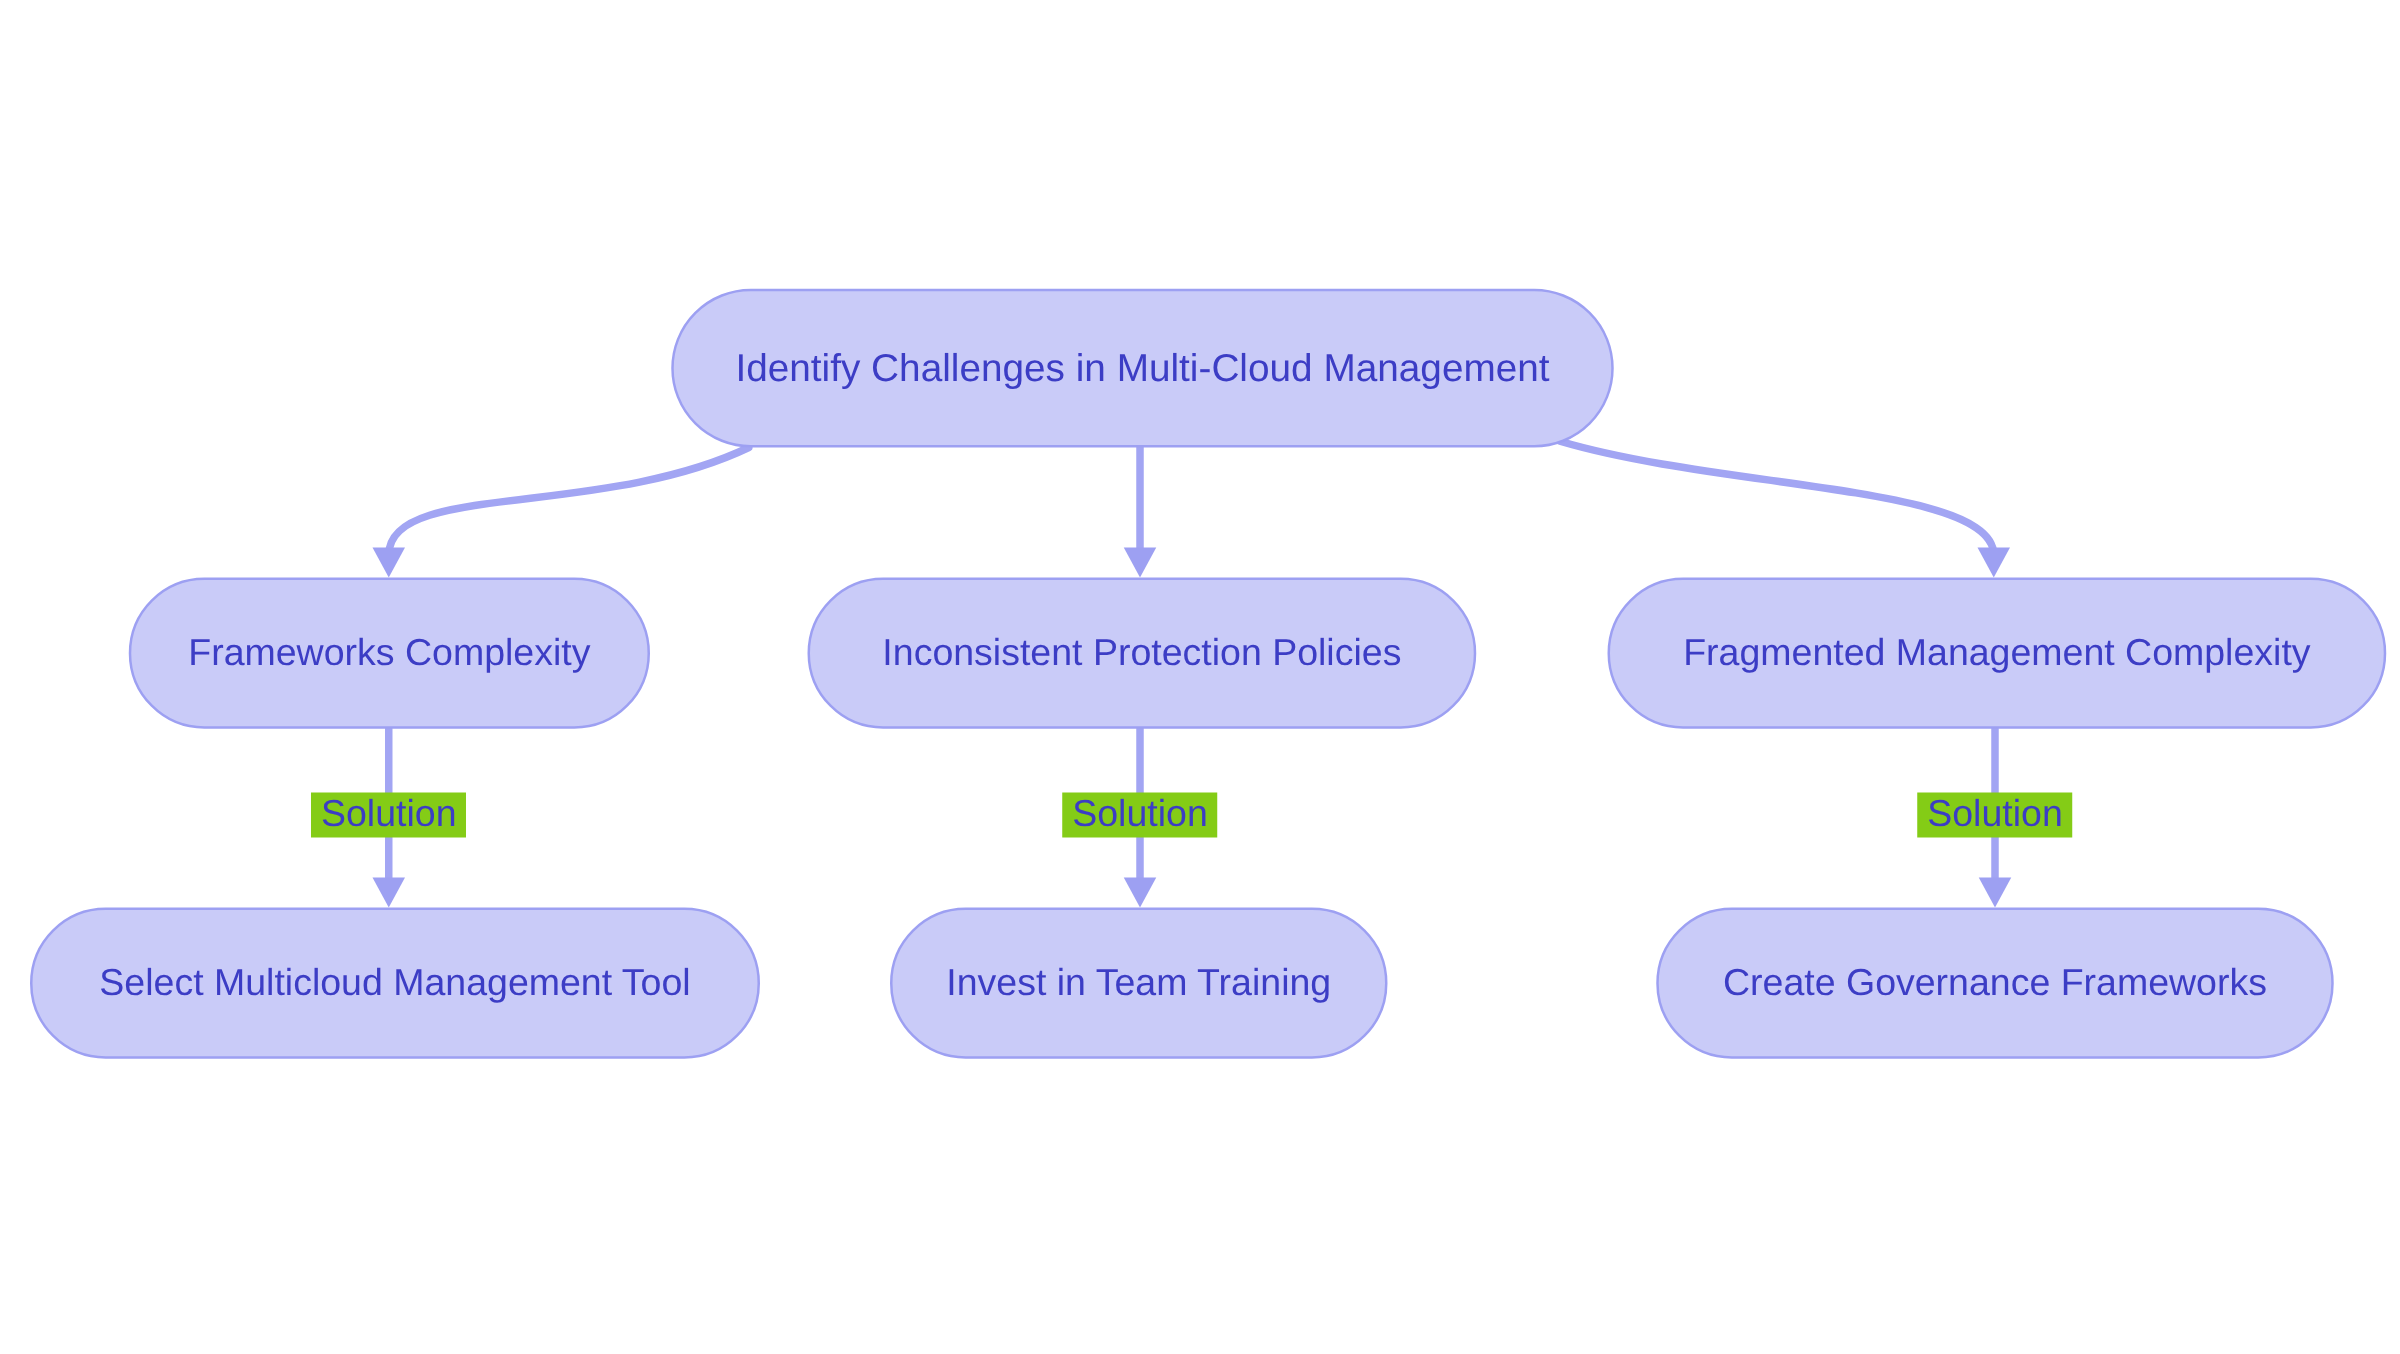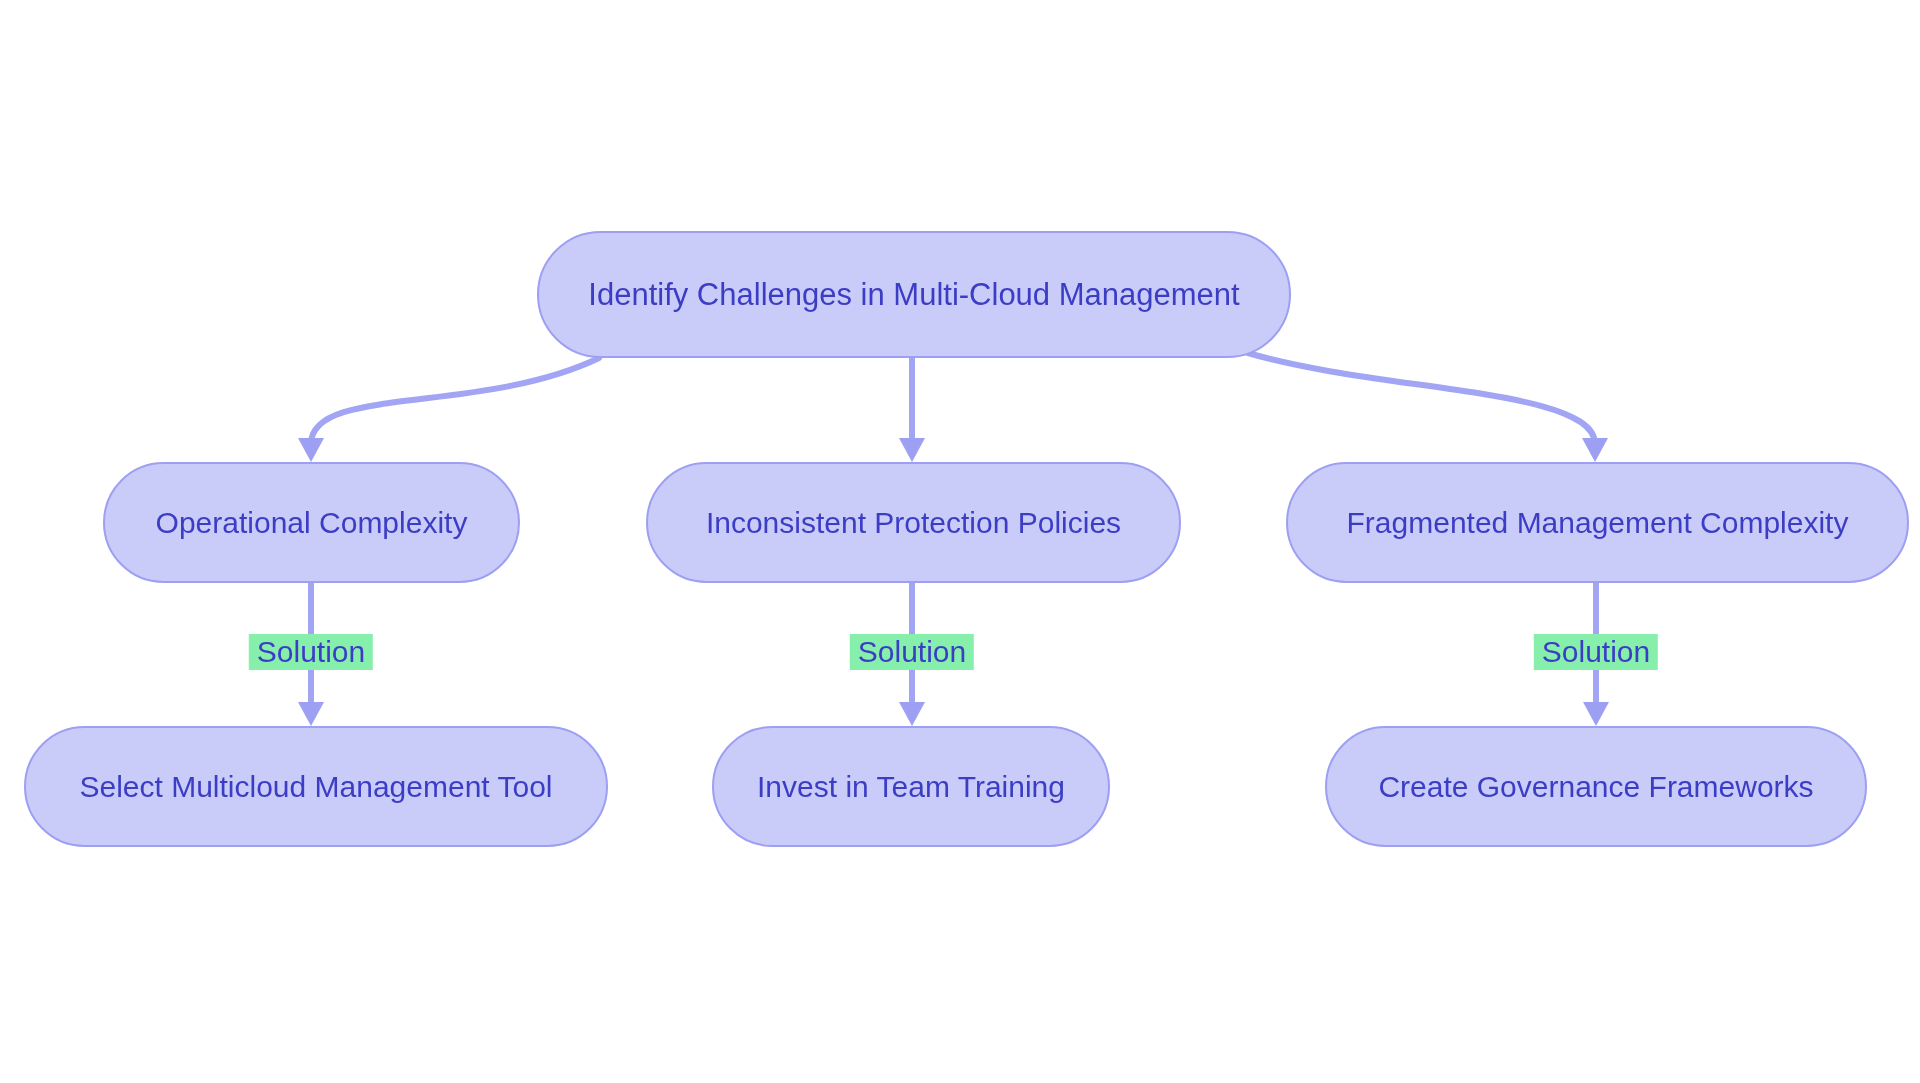--- a/index.html
+++ b/index.html
@@ -34,21 +34,21 @@
     color: #3c3dc5;
     font-size: 30px;
     line-height: 1.2;
     white-space: nowrap;
   }
   .node.top    { border-radius: 63.5px; font-size: 31px; }
   .node.row    { border-radius: 60.5px; }
   .edge-label {
     position: absolute;
     transform: translate(-50%, -50%);
-    background: #86efac;
+    background: #84cc16;
     color: #3c3dc5;
     font-size: 30px;
     padding: 1px 8px;
     white-space: nowrap;
   }
 </style>
 </head>
 <body>
 
 <div class="canvas">
@@ -70,21 +70,21 @@
       <polygon points="899,702 925,702 912,726"></polygon>
       <polygon points="1583,702 1609,702 1596,726"></polygon>
     </g>
   </svg>
 
   <div class="node top" style="left:537px; top:231px; width:754px; height:127px;">
     <span>Identify Challenges in Multi-Cloud Management</span>
   </div>
 
   <div class="node row" style="left:103px; top:462px; width:417px; height:121px;">
-    <span>Operational Complexity</span>
+    <span>Frameworks Complexity</span>
   </div>
 
   <div class="node row" style="left:646px; top:462px; width:535px; height:121px;">
     <span>Inconsistent Protection Policies</span>
   </div>
 
   <div class="node row" style="left:1286px; top:462px; width:623px; height:121px;">
     <span>Fragmented Management Complexity</span>
   </div>
 

